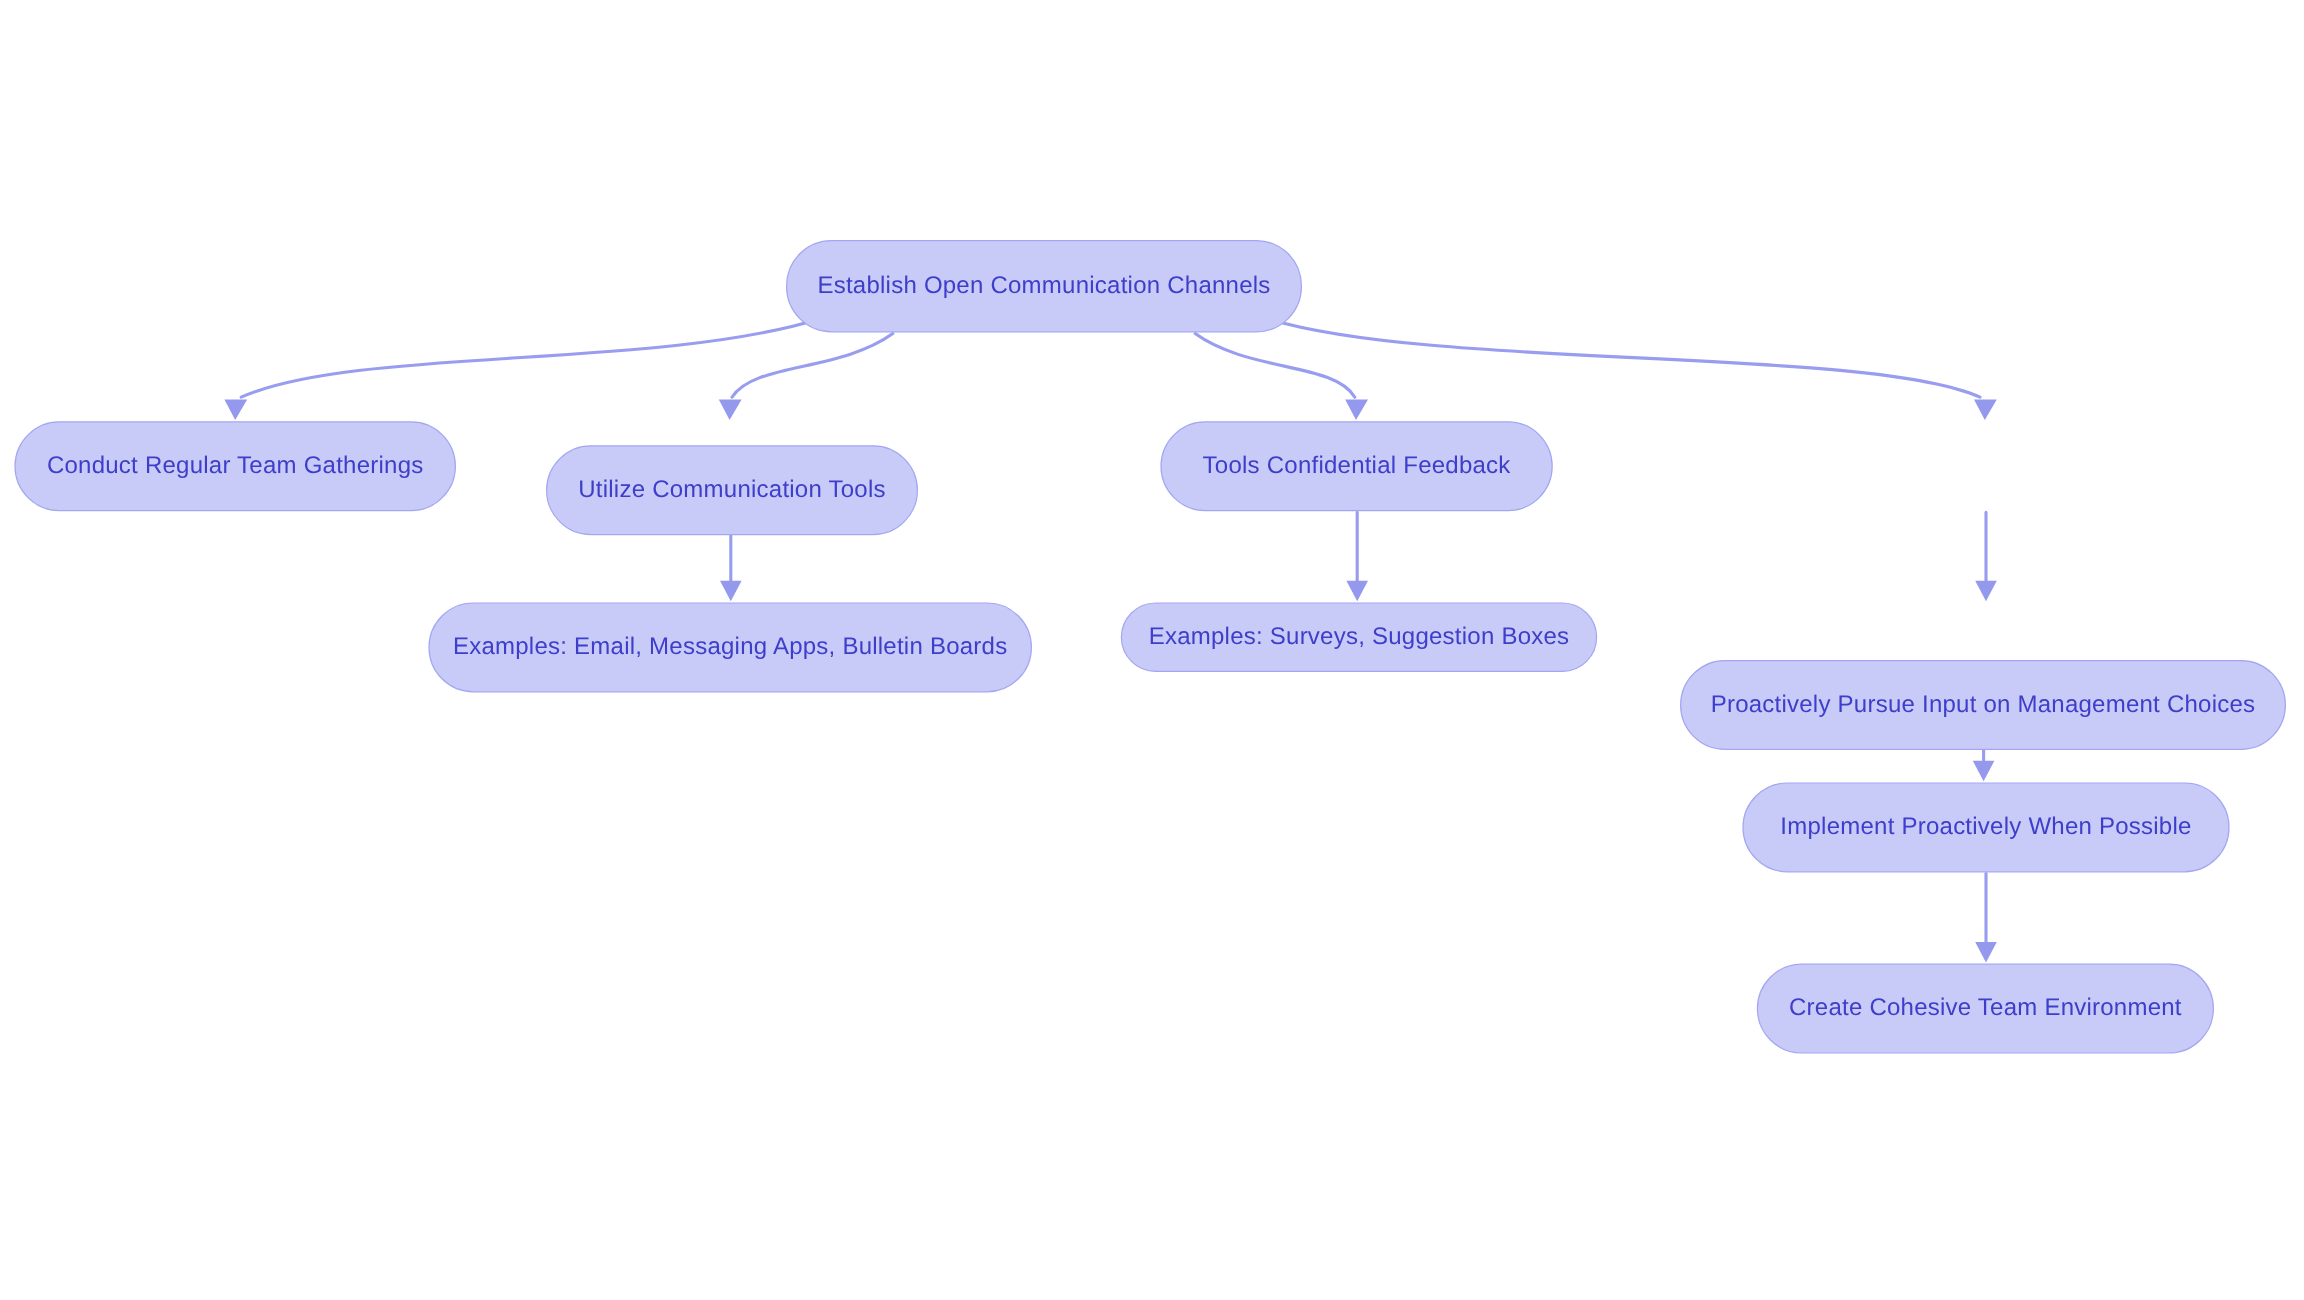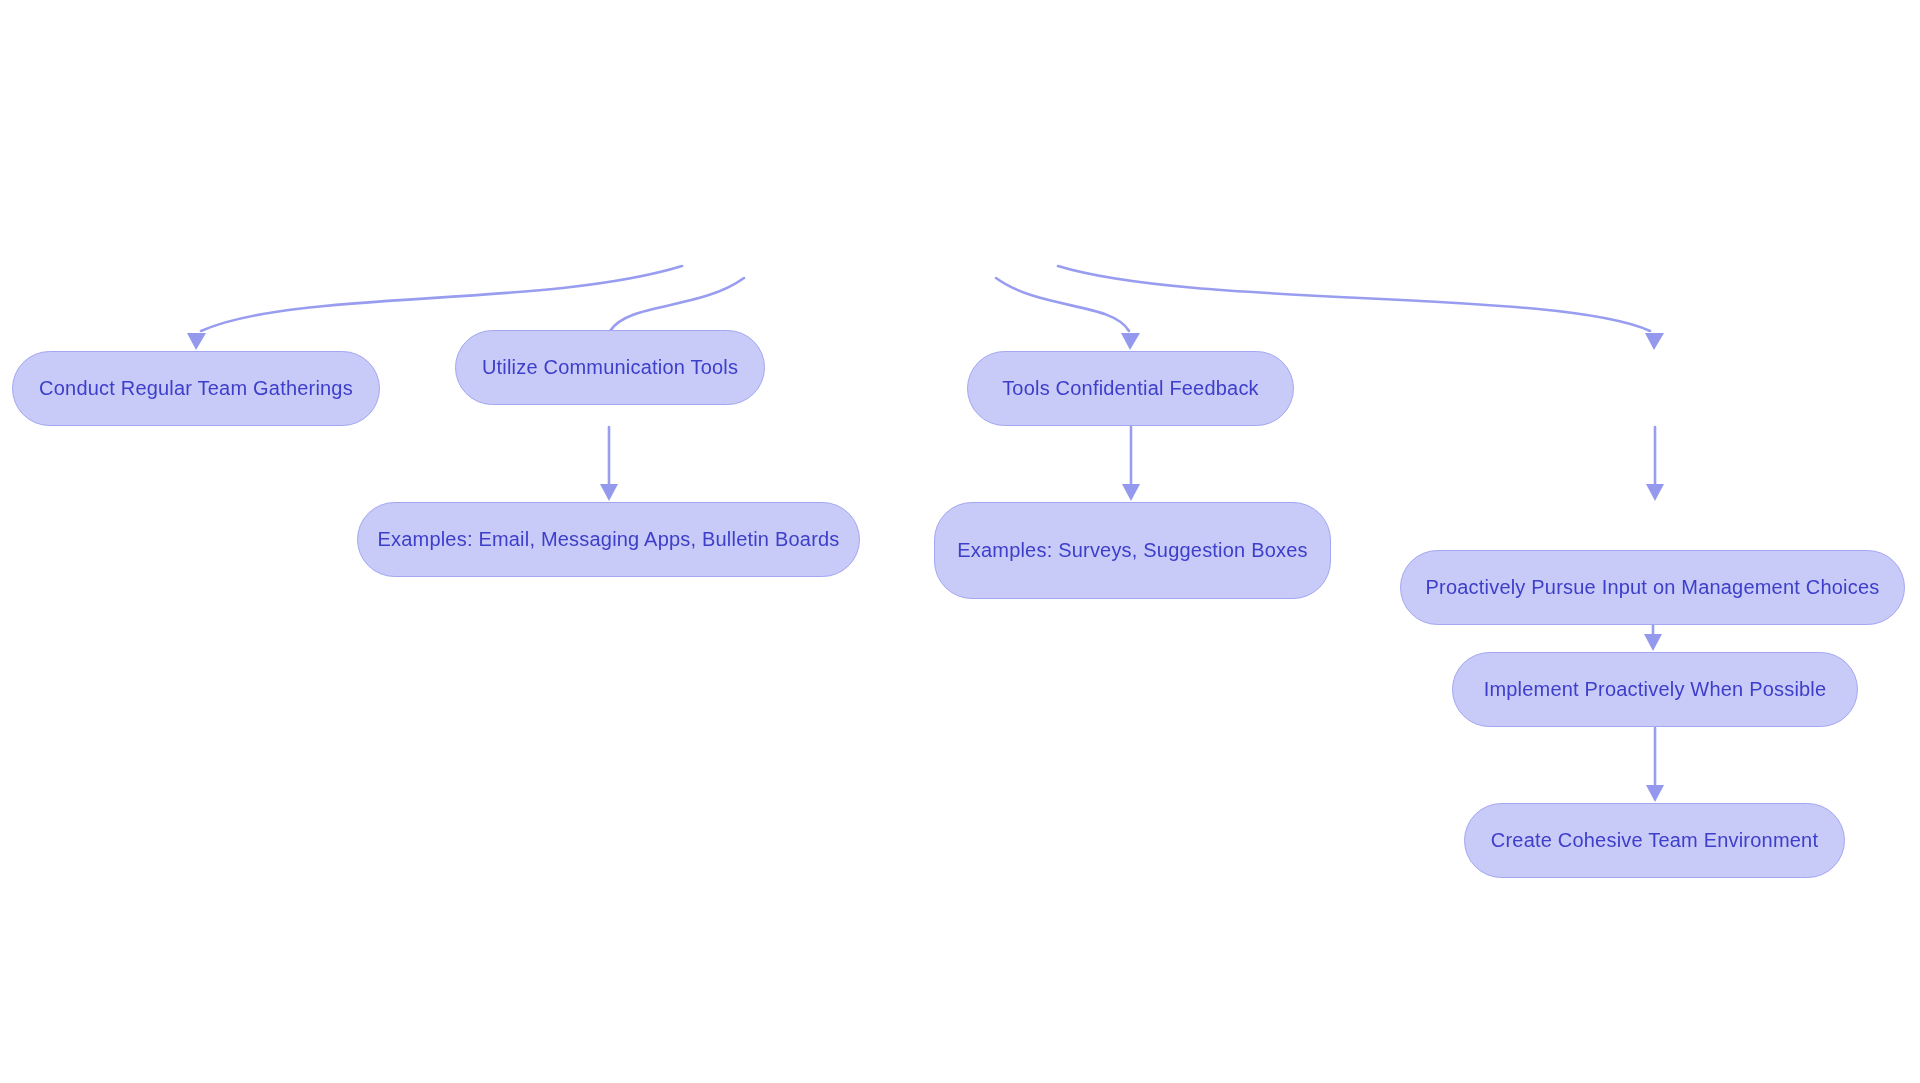--- a/index.html
+++ b/index.html
@@ -44,25 +44,25 @@
     text-align: center;
     color: #3d3ec9;
     font-size: 20px;
     letter-spacing: 0.2px;
     padding: 0 18px;
     white-space: nowrap;
   }
   
   #n-establish    { left: 655px;  top: 200px; width: 430px; height: 77px; }
   #n-conduct      { left: 12px;   top: 351px; width: 368px; height: 75px; }
-  #n-utilize      { left: 455px;  top: 330px; width: 310px; height: 75px; }
+  #n-utilize      { left: 455px;  top: 371px; width: 310px; height: 75px; }
   #n-foster       { left: 967px;  top: 351px; width: 327px; height: 75px; }
   #n-incorporate  { left: 1523px; top: 351px; width: 264px; height: 75px; }
   #n-ex-email     { left: 357px;  top: 502px; width: 503px; height: 75px; align-items: center; }
-  #n-ex-surveys   { left: 934px;  top: 502px; width: 397px; height: 97px; }
+  #n-ex-surveys   { left: 934px;  top: 502px; width: 397px; height: 58px; }
   #n-proactively  { left: 1400px; top: 502px; width: 505px; height: 75px; margin-top: 48px; }
   #n-implement    { left: 1452px; top: 652px; width: 406px; height: 75px; }
   #n-create       { left: 1464px; top: 803px; width: 381px; height: 75px; text-align: center; }
 </style>
 </head>
 <body>
 
 <div id="canvas">
 
   <svg id="edge-layer" viewBox="0 0 1920 1083" xmlns="http://www.w3.org/2000/svg">
@@ -106,20 +106,23 @@
       <path class="edge-path" d="M 1653 578 L 1653 635"></path>
       <polygon class="edge-arrowhead" points="1644,634 1662,634 1653,651"></polygon>
     </g>
 
     <g>
       <path class="edge-path" d="M 1655 728 L 1655 786"></path>
       <polygon class="edge-arrowhead" points="1646,785 1664,785 1655,802"></polygon>
     </g>
   </svg>
 
+  <div class="node" id="n-establish">
+    <span>Establish Open Communication Channels</span>
+  </div>
 
   <div class="node" id="n-conduct">
     <span>Conduct Regular Team Gatherings</span>
   </div>
 
   <div class="node" id="n-utilize">
     <span>Utilize Communication Tools</span>
   </div>
 
   <div class="node" id="n-foster">

